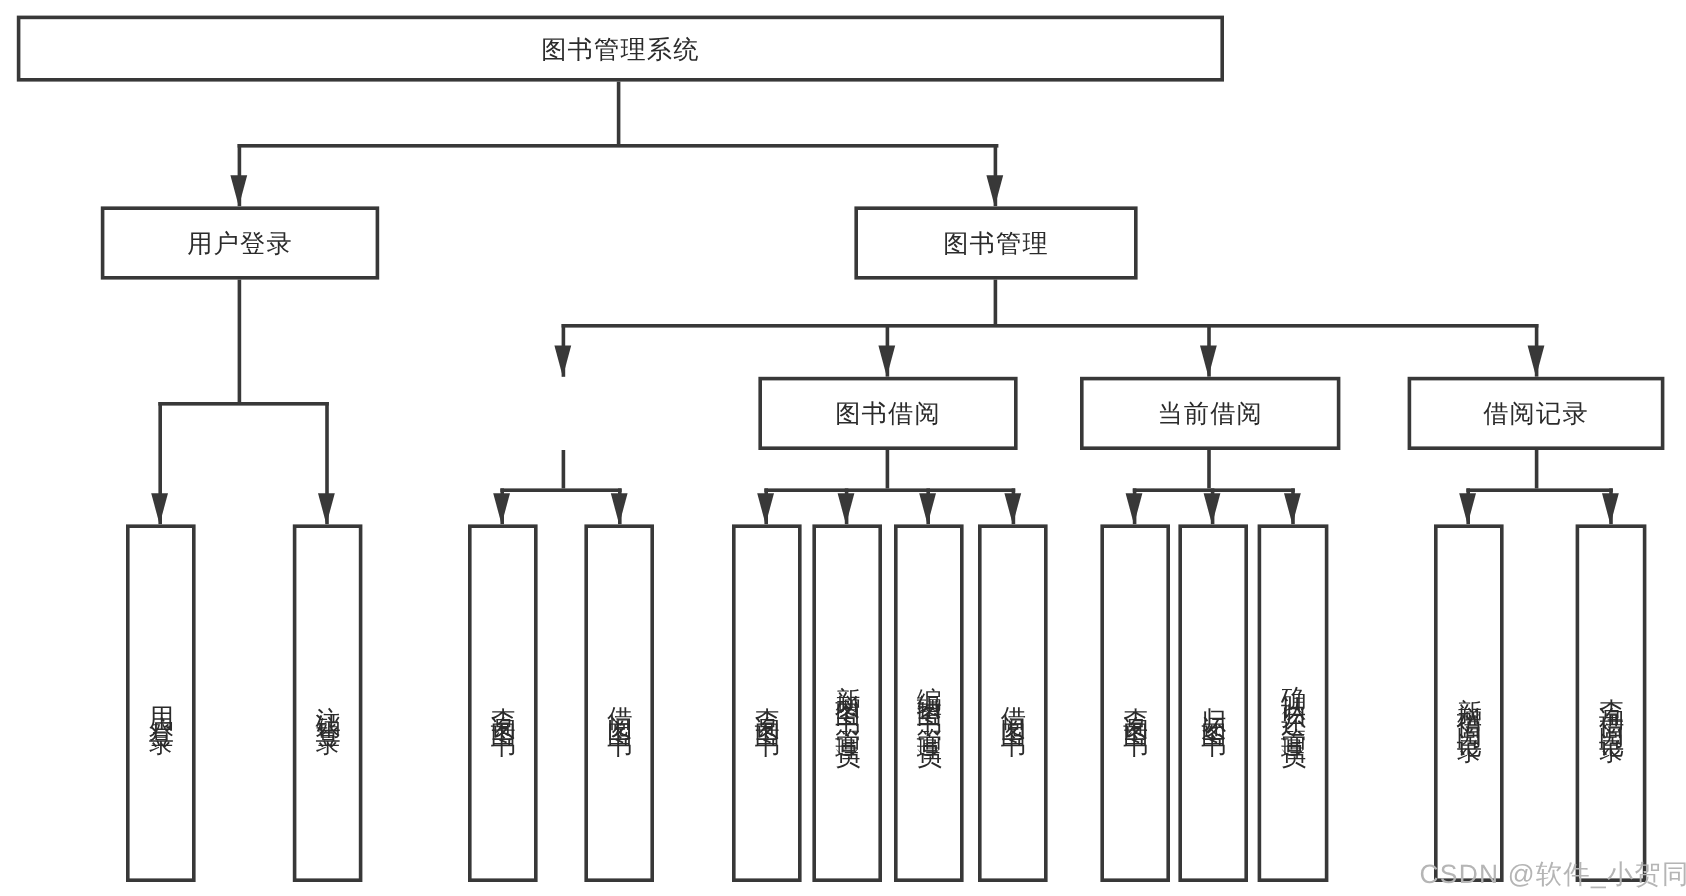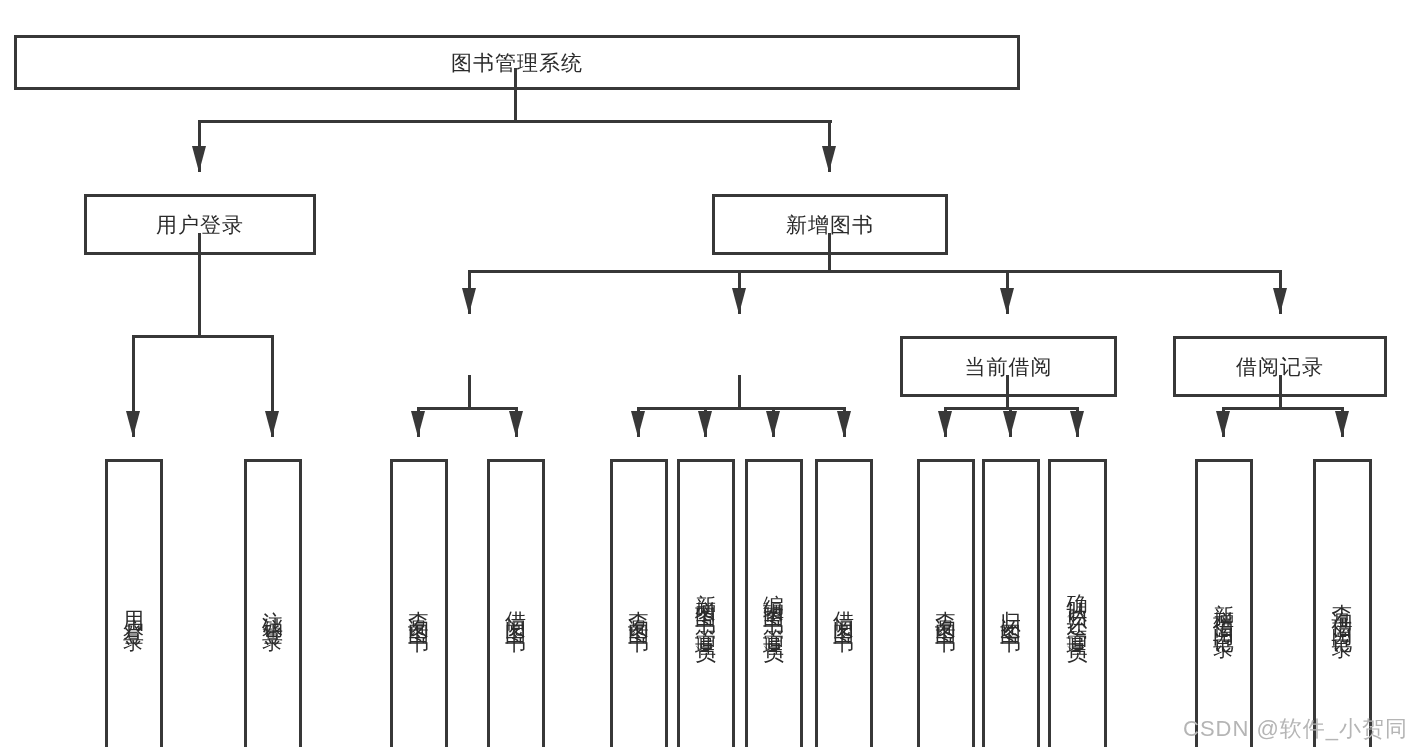--- a/index.html
+++ b/index.html
@@ -8,21 +8,21 @@
     --wm:#b5b5b5;
     --boxbg:#ffffff;
   }
   html,body{margin:0;padding:0;background:#ffffff;}
   body{font-family:"Liberation Sans", sans-serif;}
   #stage{position:relative;width:1405px;height:747px;background:#ffffff;overflow:hidden;}
   .box{
     position:absolute;box-sizing:border-box;background:var(--boxbg);
     border:3px solid var(--line);
     display:flex;align-items:center;justify-content:center;
-    color:var(--text);font-size:21px;letter-spacing:1px;margin-top:22px;
+    color:var(--text);font-size:21px;letter-spacing:1px;
   }
   .vbox .vtext{
     writing-mode:vertical-rl;text-orientation:mixed;
     line-height:1;letter-spacing:7px;font-size:21px;color:var(--text);
   }
   .vline,.hline{position:absolute;background:var(--line);}
   .arrow{
     position:absolute;width:0;height:0;
     border-left:7px solid transparent;border-right:7px solid transparent;
     border-top:26px solid var(--line);
@@ -45,41 +45,44 @@
   <div class="hline" style="left:198px;top:120px;width:634px;height:3px"></div>
   <div class="vline" style="left:198px;top:120px;width:3px;height:52px"></div>
   <div class="arrow" style="left:192px;top:146px"></div>
   <div class="vline" style="left:828px;top:120px;width:3px;height:52px"></div>
   <div class="arrow" style="left:822px;top:146px"></div>
 
   <div class="box" style="left:84px;top:172px;width:232px;height:61px">
     <span>用户登录</span>
   </div>
   <div class="box" style="left:712px;top:172px;width:236px;height:61px">
-    <span>新增图书</span>
+    <span>图书管理</span>
   </div>
 
   <div class="vline" style="left:198px;top:233px;width:3px;height:102px"></div>
   <div class="hline" style="left:132px;top:335px;width:142px;height:3px"></div>
   <div class="vline" style="left:132px;top:335px;width:3px;height:102px"></div>
   <div class="arrow" style="left:126px;top:411px"></div>
   <div class="vline" style="left:271px;top:335px;width:3px;height:102px"></div>
   <div class="arrow" style="left:265px;top:411px"></div>
 
   <div class="vline" style="left:828px;top:233px;width:3px;height:37px"></div>
   <div class="hline" style="left:468px;top:270px;width:814px;height:3px"></div>
   <div class="vline" style="left:468px;top:270px;width:3px;height:44px"></div>
   <div class="arrow" style="left:462px;top:288px"></div>
   <div class="vline" style="left:738px;top:270px;width:3px;height:44px"></div>
   <div class="arrow" style="left:732px;top:288px"></div>
   <div class="vline" style="left:1006px;top:270px;width:3px;height:44px"></div>
   <div class="arrow" style="left:1000px;top:288px"></div>
   <div class="vline" style="left:1279px;top:270px;width:3px;height:44px"></div>
   <div class="arrow" style="left:1273px;top:288px"></div>
 
+  <div class="box" style="left:632px;top:314px;width:216px;height:61px">
+    <span>图书借阅</span>
+  </div>
   <div class="box" style="left:900px;top:314px;width:217px;height:61px">
     <span>当前借阅</span>
   </div>
   <div class="box" style="left:1173px;top:314px;width:214px;height:61px">
     <span>借阅记录</span>
   </div>
 
   <div class="vline" style="left:468px;top:375px;width:3px;height:32px"></div>
   <div class="hline" style="left:417px;top:407px;width:101px;height:3px"></div>
   <div class="vline" style="left:417px;top:407px;width:3px;height:30px"></div>

